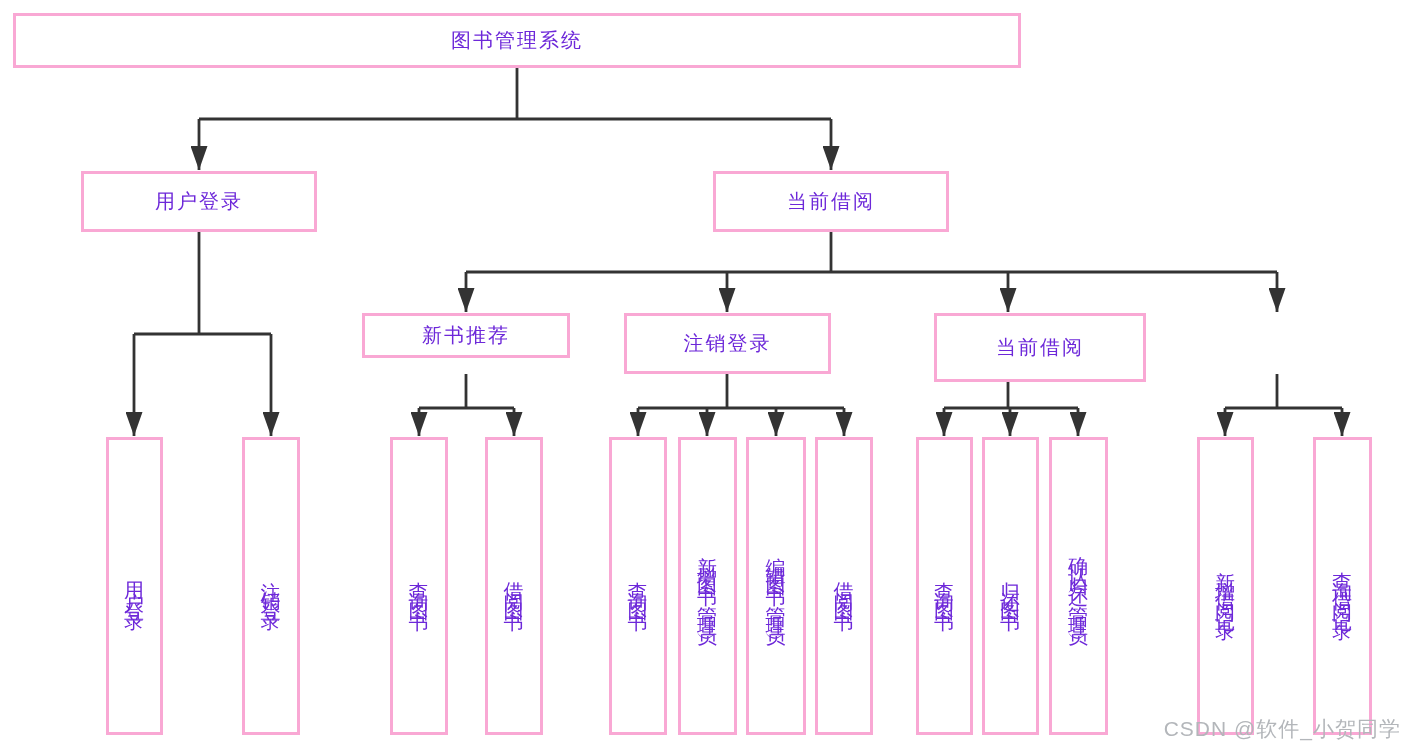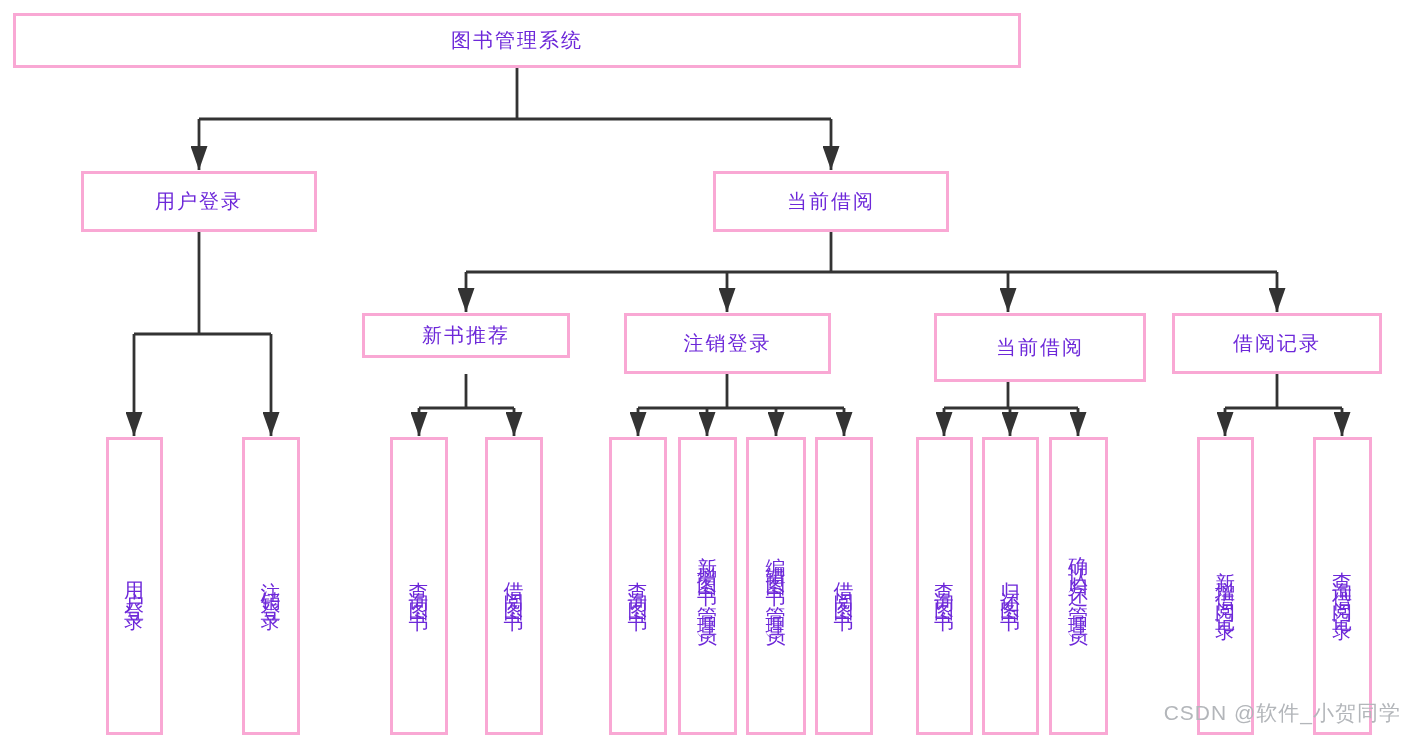--- a/index.html
+++ b/index.html
@@ -32,21 +32,21 @@
   }
   .node.leaf {
     writing-mode: vertical-rl;
     letter-spacing: 10px;
     font-size: 20px;
     line-height: 1;
   }
   .watermark {
     position: absolute;
     right: 4px;
-    bottom: 20px;
+    bottom: 4px;
     font-size: 21px;
     color: #b3b6ba;
     letter-spacing: 1px;
     white-space: nowrap;
   }
 </style>
 </head>
 <body>
 
 <div class="canvas">
@@ -102,21 +102,20 @@
   </svg>
 
   <div class="node" style="left:13px; top:13px; width:1008px; height:55px;">图书管理系统</div>
 
   <div class="node" style="left:81px; top:171px; width:236px; height:61px;">用户登录</div>
   <div class="node" style="left:713px; top:171px; width:236px; height:61px;">当前借阅</div>
 
   <div class="node" style="left:362px; top:313px; width:208px; height:45px;">新书推荐</div>
   <div class="node" style="left:624px; top:313px; width:207px; height:61px;">注销登录</div>
   <div class="node" style="left:934px; top:313px; width:212px; height:69px;">当前借阅</div>
-  <div class="node" style="left:1172px; top:313px; width:210px; height:61px;">借阅记录</div>
 
   <div class="node leaf" style="left:106px; top:437px; width:57px; height:298px;">用户登录</div>
   <div class="node leaf" style="left:242px; top:437px; width:58px; height:298px;">注销登录</div>
 
   <div class="node leaf" style="left:390px; top:437px; width:58px; height:298px;">查询图书</div>
   <div class="node leaf" style="left:485px; top:437px; width:58px; height:298px;">借阅图书</div>
 
   <div class="node leaf" style="left:609px; top:437px; width:58px; height:298px;">查询图书</div>
   <div class="node leaf" style="left:678px; top:437px; width:59px; height:298px;">新增图书（管理员）</div>
   <div class="node leaf" style="left:746px; top:437px; width:60px; height:298px;">编辑图书（管理员）</div>

